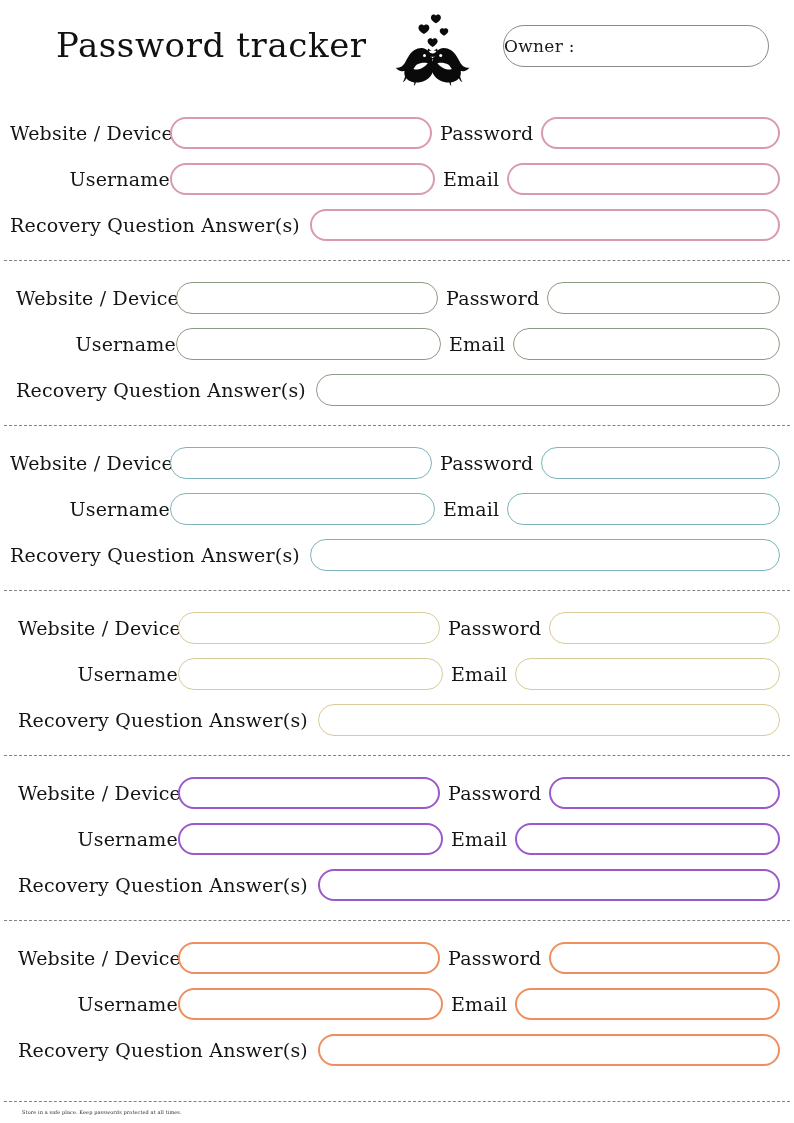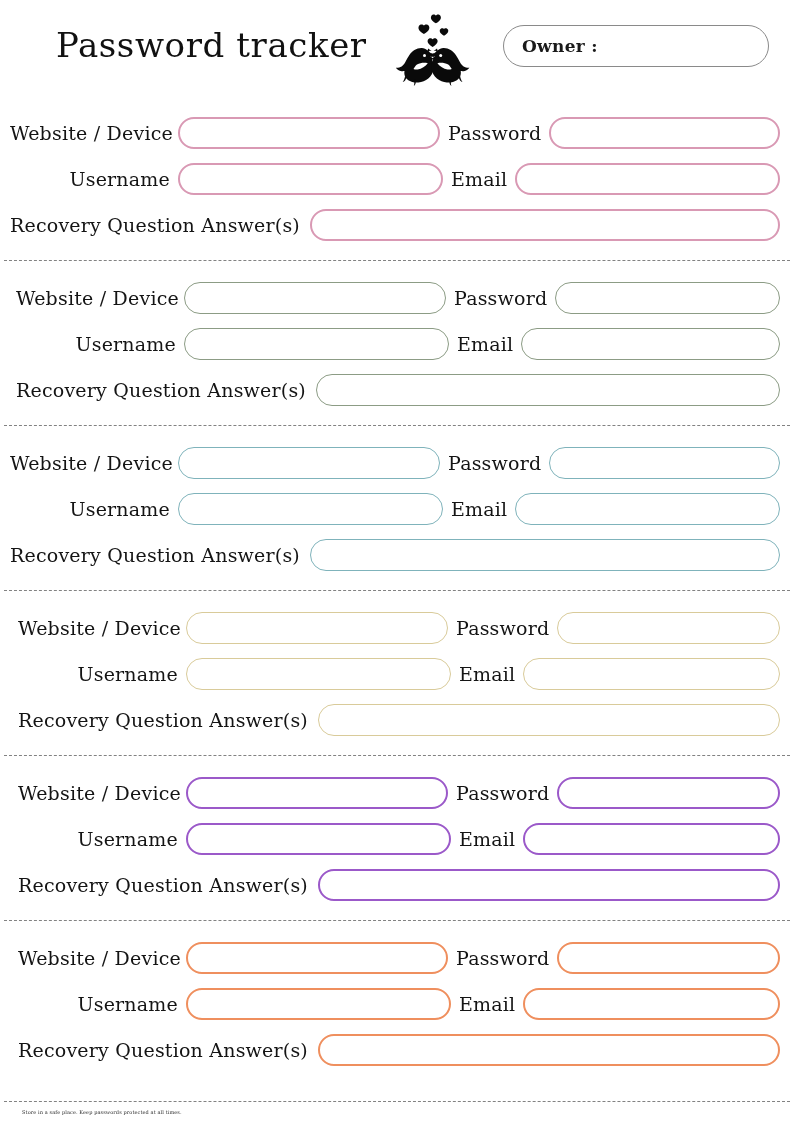--- a/index.html
+++ b/index.html
@@ -55,24 +55,22 @@
     width: 266px;
     height: 42px;
     border: 1.3px solid #8a8a8a;
     border-radius: 21px;
     box-sizing: border-box;
     display: flex;
     align-items: center;
   }
   .owner-label {
     font-size: 17px;
-    padding-left: 18px;
     color: #1a1a1a;
     letter-spacing: 0.3px;
-    font-weight: bold;
   }
 
   
   .sep {
     height: 0;
     border-top: 1.6px dashed #6d6d6d;
     margin: 0 4px;
     opacity: .85;
   }
 
@@ -90,21 +88,21 @@
   .row:last-child { margin-bottom: 0; }
 
   .label {
     font-size: 19px;
     letter-spacing: 0.2px;
     white-space: nowrap;
     color: #141414;
     text-align: right;
     flex: 0 0 auto;
   }
-  .label.lbl-left  { width: 160px; padding-right: 8px; }
+  .label.lbl-left  { width: 160px; }
   .label.lbl-mid   { padding: 0 8px; }
 
   .field {
     box-sizing: border-box;
     height: 32px;
     border-style: solid;
     border-radius: 18px;
     background: #ffffff;
   }
   .f-site  { flex: 0 0 262px; }

